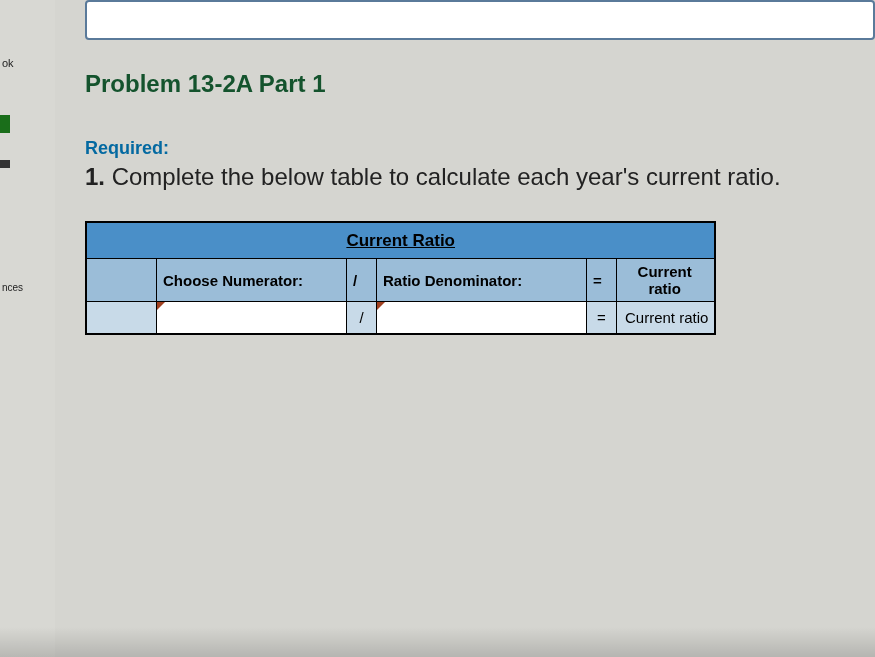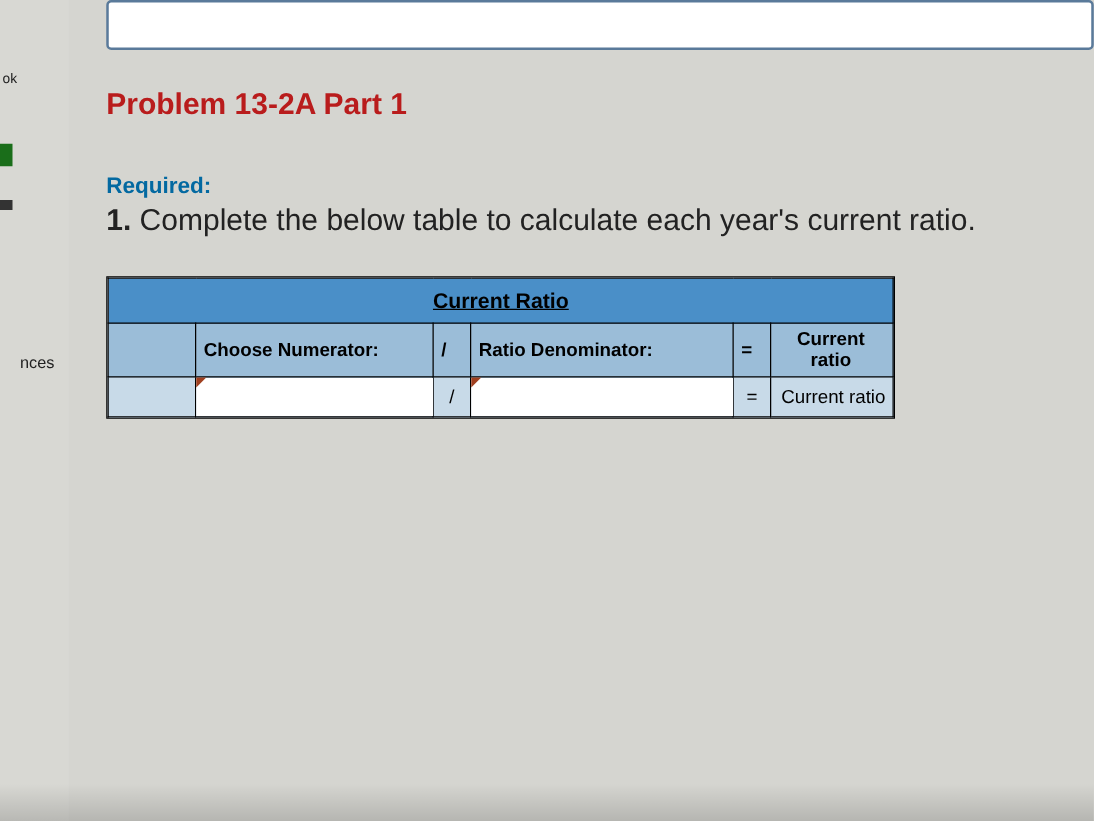--- a/index.html
+++ b/index.html
@@ -52,36 +52,36 @@
     .sidebar-marker-2 {
       position: absolute;
       left: 0;
       top: 160px;
       width: 10px;
       height: 8px;
       background: #333;
     }
     .sidebar-text-2 {
       position: absolute;
-      left: 14px;
+      left: 0;
       top: 280px;
-      font-size: 13px;
+      font-size: 10px;
       color: #222;
       padding: 2px;
     }
     .content {
       position: absolute;
       left: 85px;
       top: 50px;
       right: 10px;
     }
     .title {
       font-size: 24px;
       font-weight: bold;
-      color: #b91c1c;
+      color: #14532d;
       margin-top: 20px;
       margin-bottom: 40px;
     }
     .required {
       margin-bottom: 4px;
     }
     .required-label {
       font-weight: bold;
       font-size: 18px;
       color: #0369a1;

